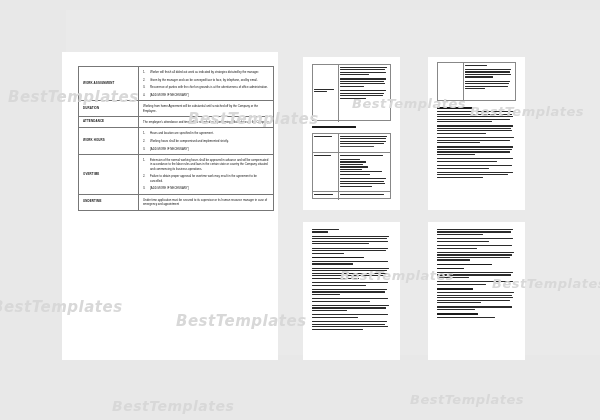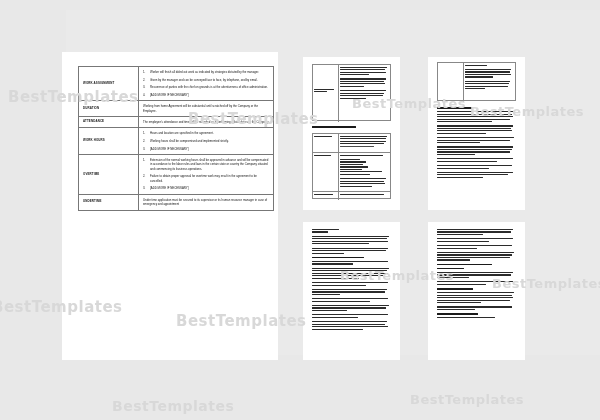--- a/index.html
+++ b/index.html
@@ -11,21 +11,21 @@
   }
   
   #stage{position:absolute;left:0;top:0;width:600px;height:420px;}
   #inner-panel{
     position:absolute;left:66px;top:10px;width:1446px;height:345px;
     background:#eaeaea;
   }
   
   #watermark{
     position:absolute;left:0;top:0;width:600px;height:420px;
-    pointer-events:none;z-index:40;overflow:hidden;
+    pointer-events:none;z-index:40;overflow:hidden;font-style:italic;
   }
   .wm{
     position:absolute;
     color:#d8d8d8;
     font-weight:bold;
     font-family:"DejaVu Sans", sans-serif;
     white-space:nowrap;
     letter-spacing:0.5px;
   }
   

